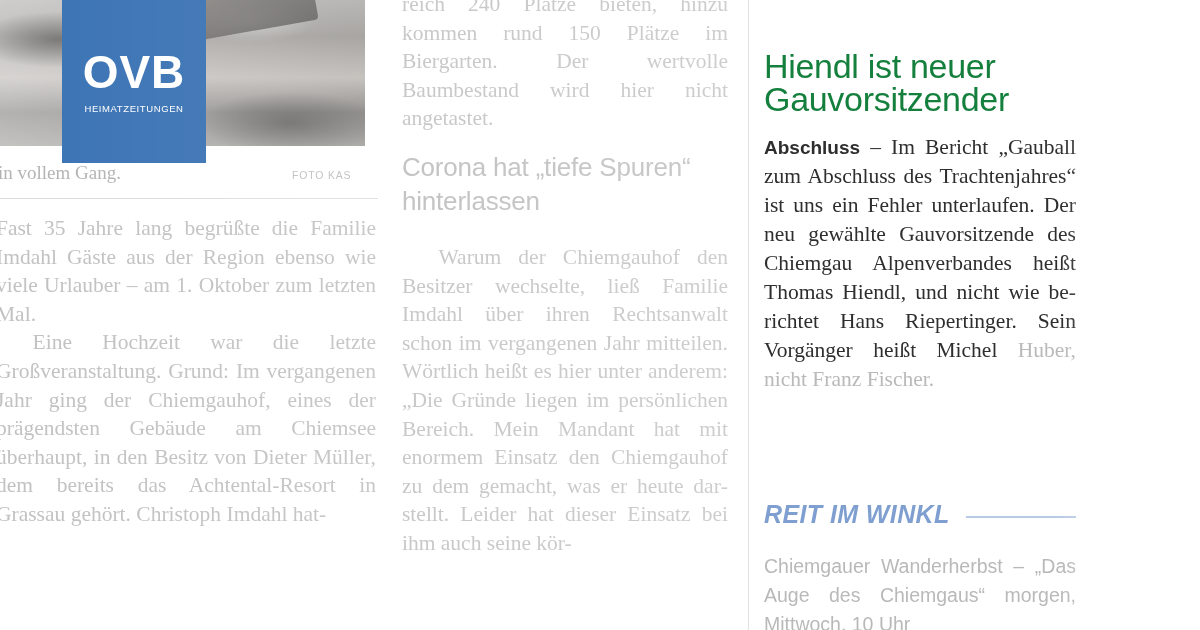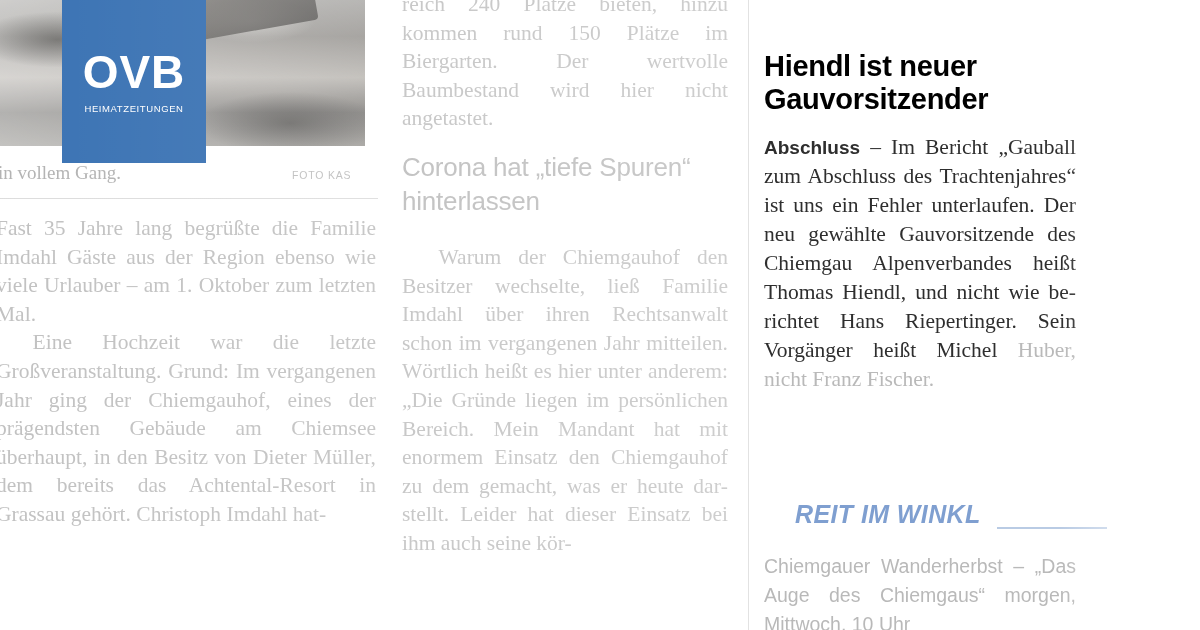--- a/index.html
+++ b/index.html
@@ -200,24 +200,24 @@
     top: 0;
     width: 320px;
     height: 630px;
   }
   .right-head {
     position: absolute;
     left: 0;
     top: 50px;
     width: 312px;
     font-family: "Liberation Sans", sans-serif;
-    font-weight: bold;
-    font-size: 29px;
+    font-weight: normal;
+    font-size: 34px;
     line-height: 33px;
-    color: #000000;
+    color: #15803d;
     letter-spacing: -0.3px;
   }
   .right-body {
     position: absolute;
     left: 0;
     top: 133px;
     width: 312px;
     font-size: 21.5px;
     line-height: 29px;
     color: #2e2e2e;
@@ -231,22 +231,21 @@
   .right-body .tail {
     color: #b9b9b9;
   }
 
   .kicker-wrap {
     position: absolute;
     left: 0;
     top: 500px;
     width: 312px;
     display: flex;
-    align-items: flex-end;
-    margin-left: 31px;
+    align-items: center;
   }
   .kicker {
     font-family: "Liberation Sans", sans-serif;
     font-weight: bold;
     font-style: italic;
     font-size: 25px;
     letter-spacing: 0.4px;
     color: #7f9fd0;
     white-space: nowrap;
   }

